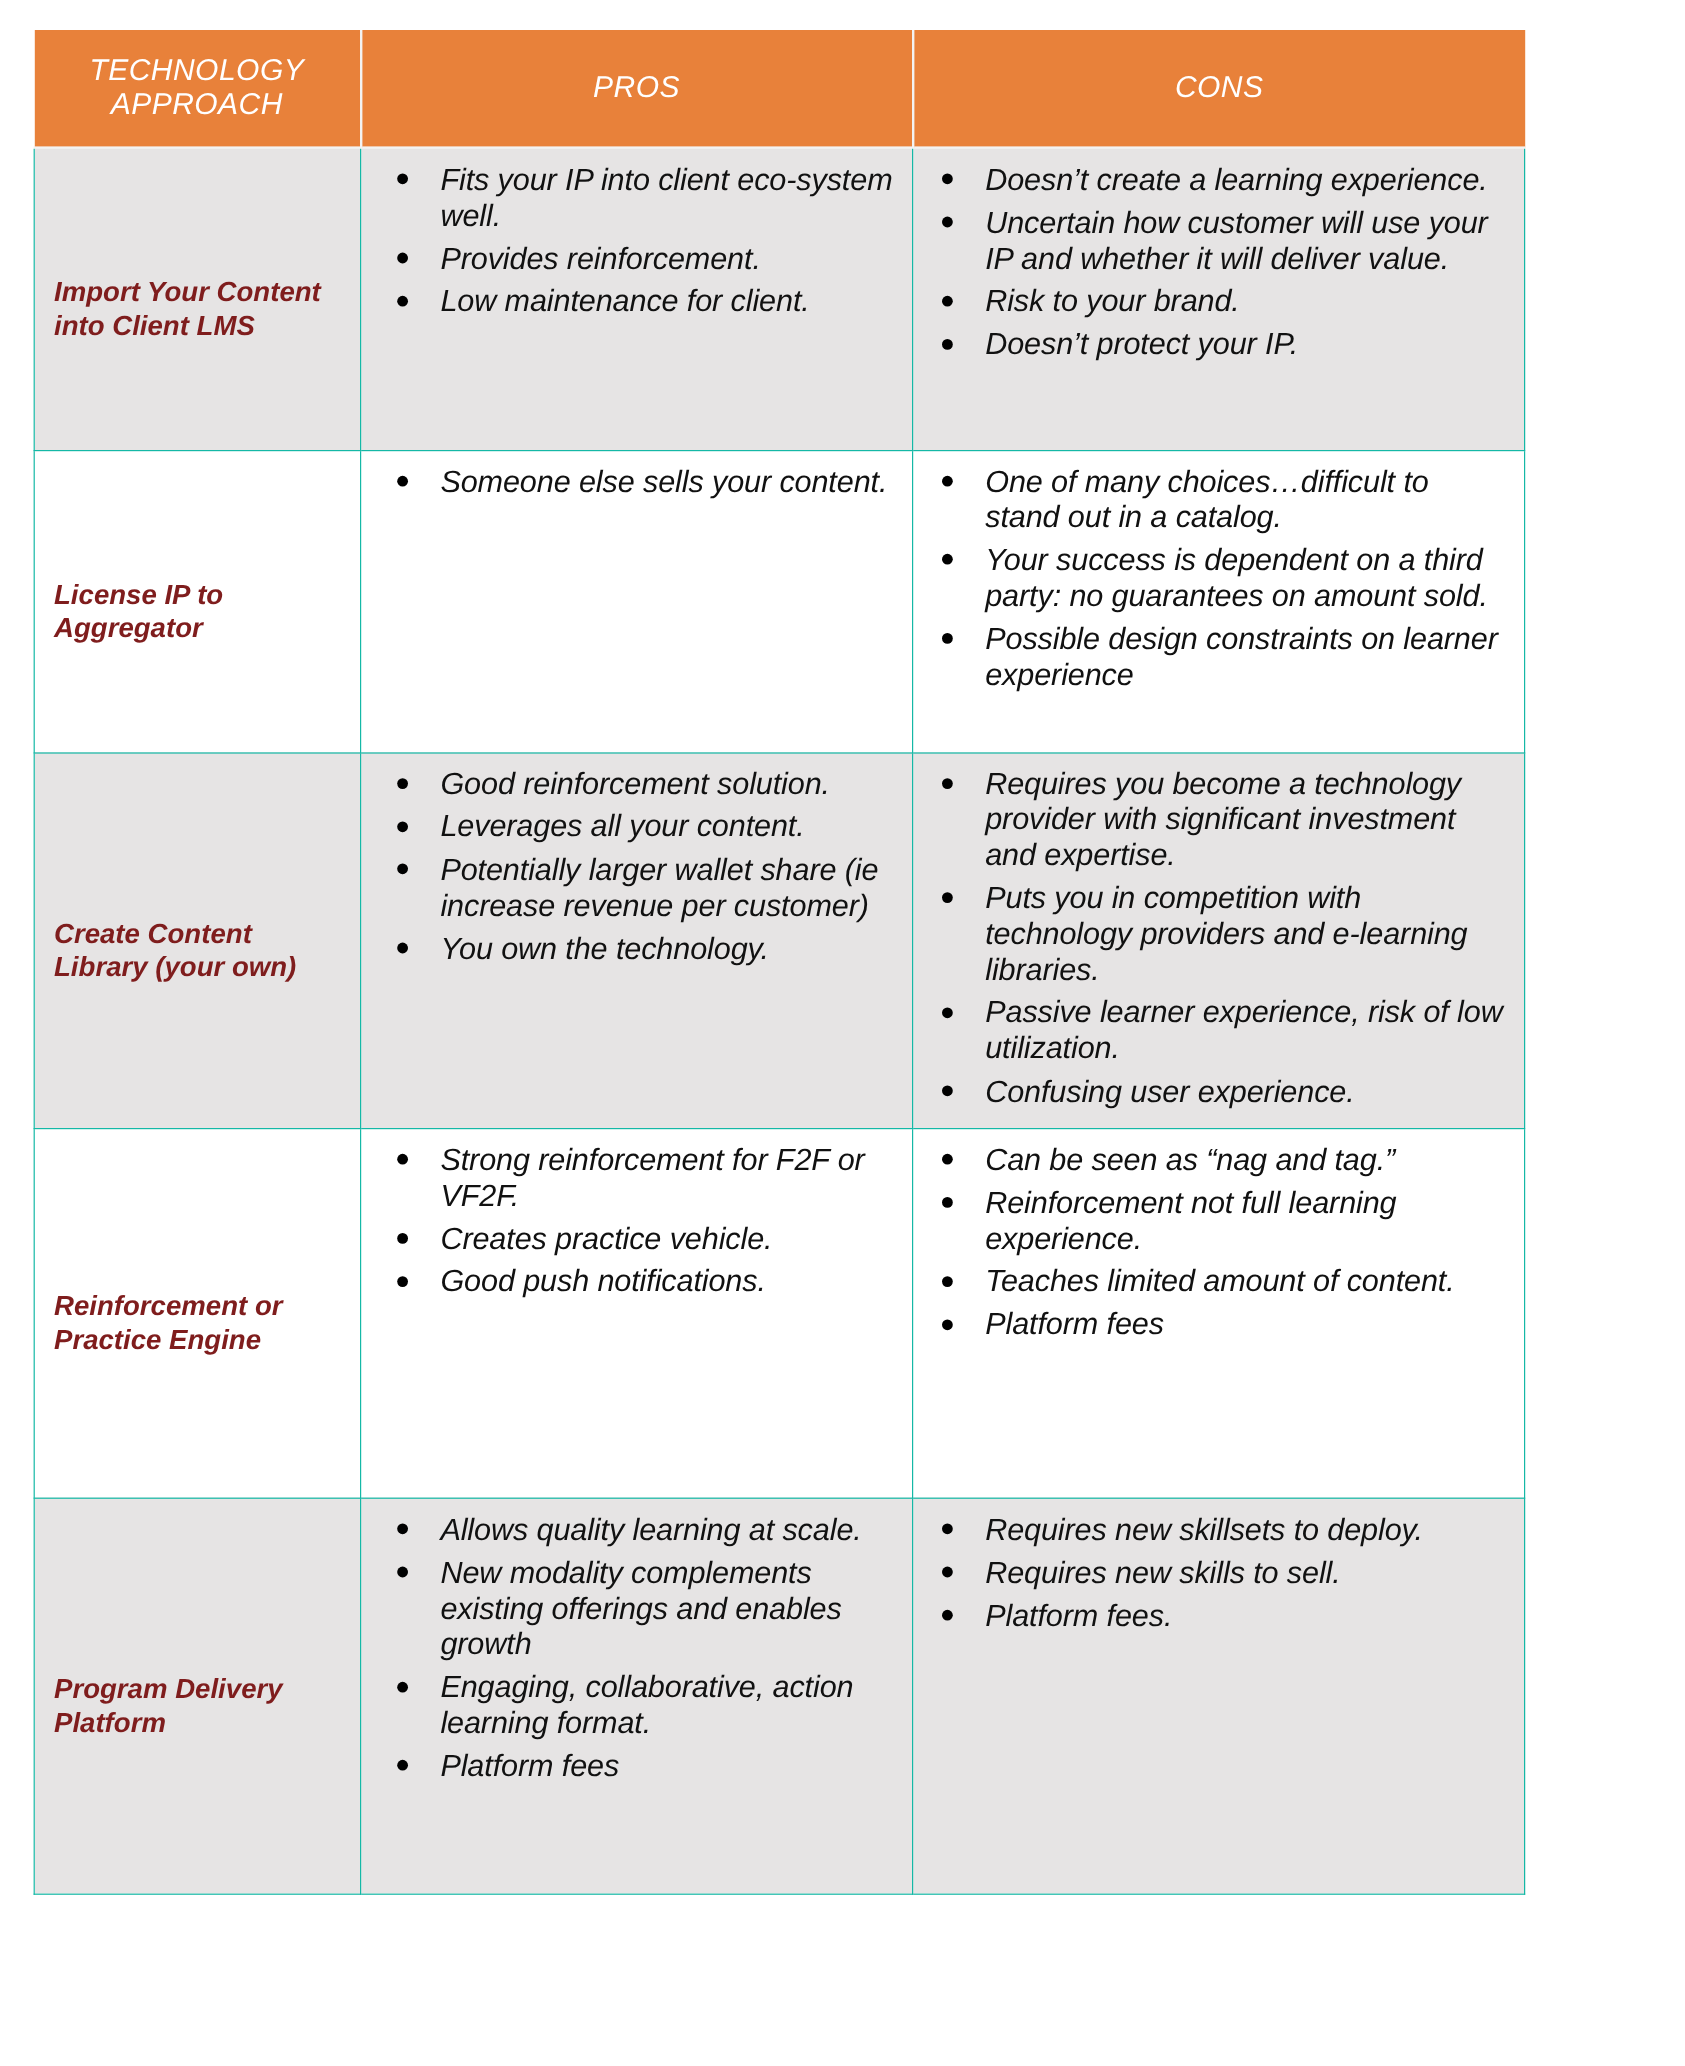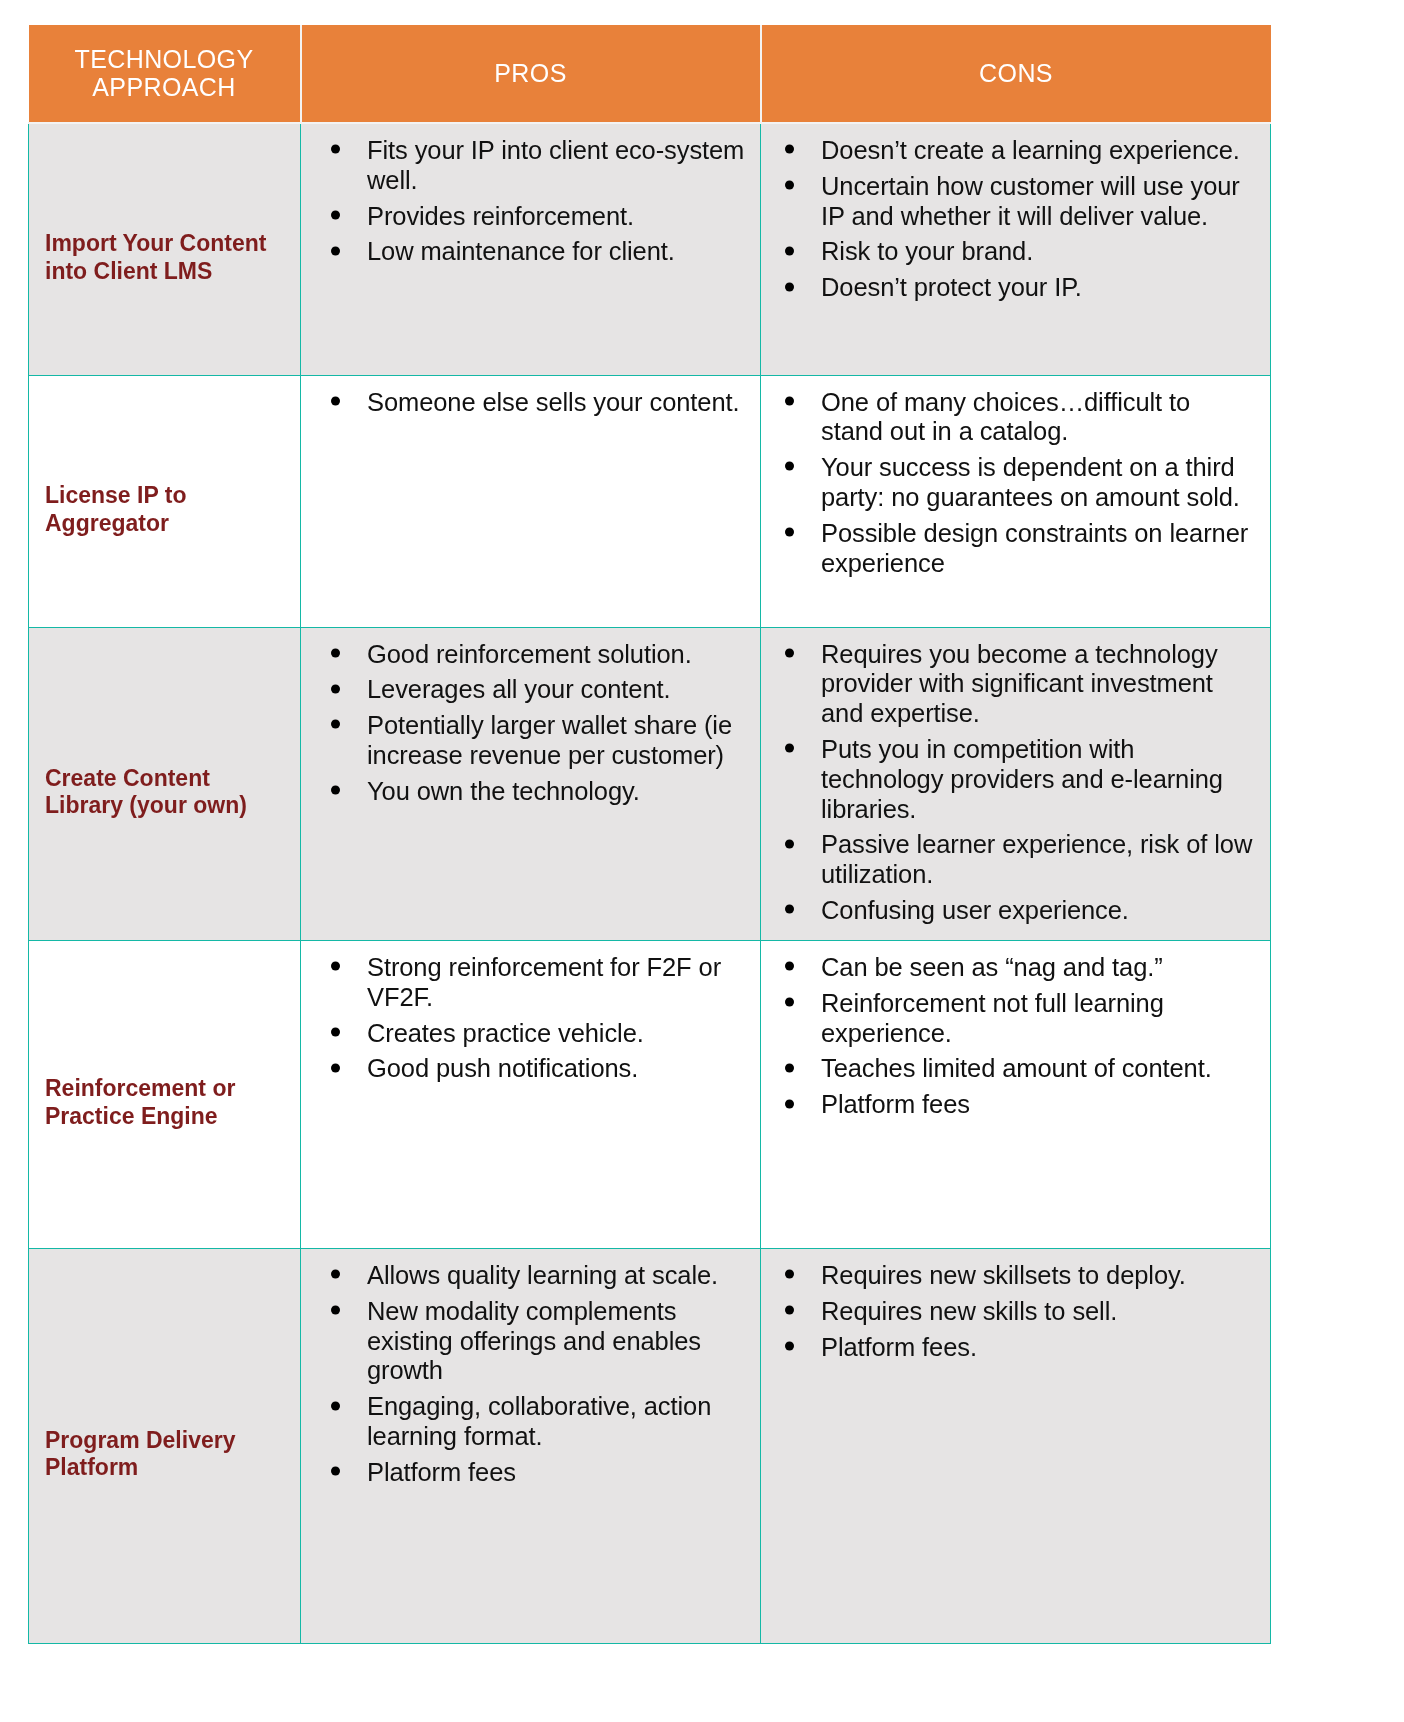--- a/index.html
+++ b/index.html
@@ -13,20 +13,21 @@
     height: 1722px;
     font-family: "Liberation Sans", sans-serif;
     overflow: hidden;
   }
 
   #table-wrap {
     position: absolute;
     left: 28px;
     top: 25px;
     width: 1242px;
+    font-style: italic;
   }
 
   table.compare {
     width: 1242px;
     border-collapse: collapse;
     table-layout: fixed;
   }
 
   
   thead th {
@@ -101,21 +102,21 @@
     display: block;
   }
   td.cons ul.blist li { padding-left: 56px; }
   td.cons ul.blist li .bullet-dot { left: 20px; }
 
   
   tr.row-import  td { height: 252px; }
   tr.row-license td { height: 252px; }
   tr.row-library td { height: 306px; }
   tr.row-engine  td { height: 308px; }
-  tr.row-program td { height: 395px; }
+  tr.row-program td { height: 330px; }
 </style>
 </head>
 <body>
 
 <div id="table-wrap">
   <table class="compare">
     <colgroup>
       <col class="c-approach">
       <col class="c-pros">
       <col class="c-cons">

